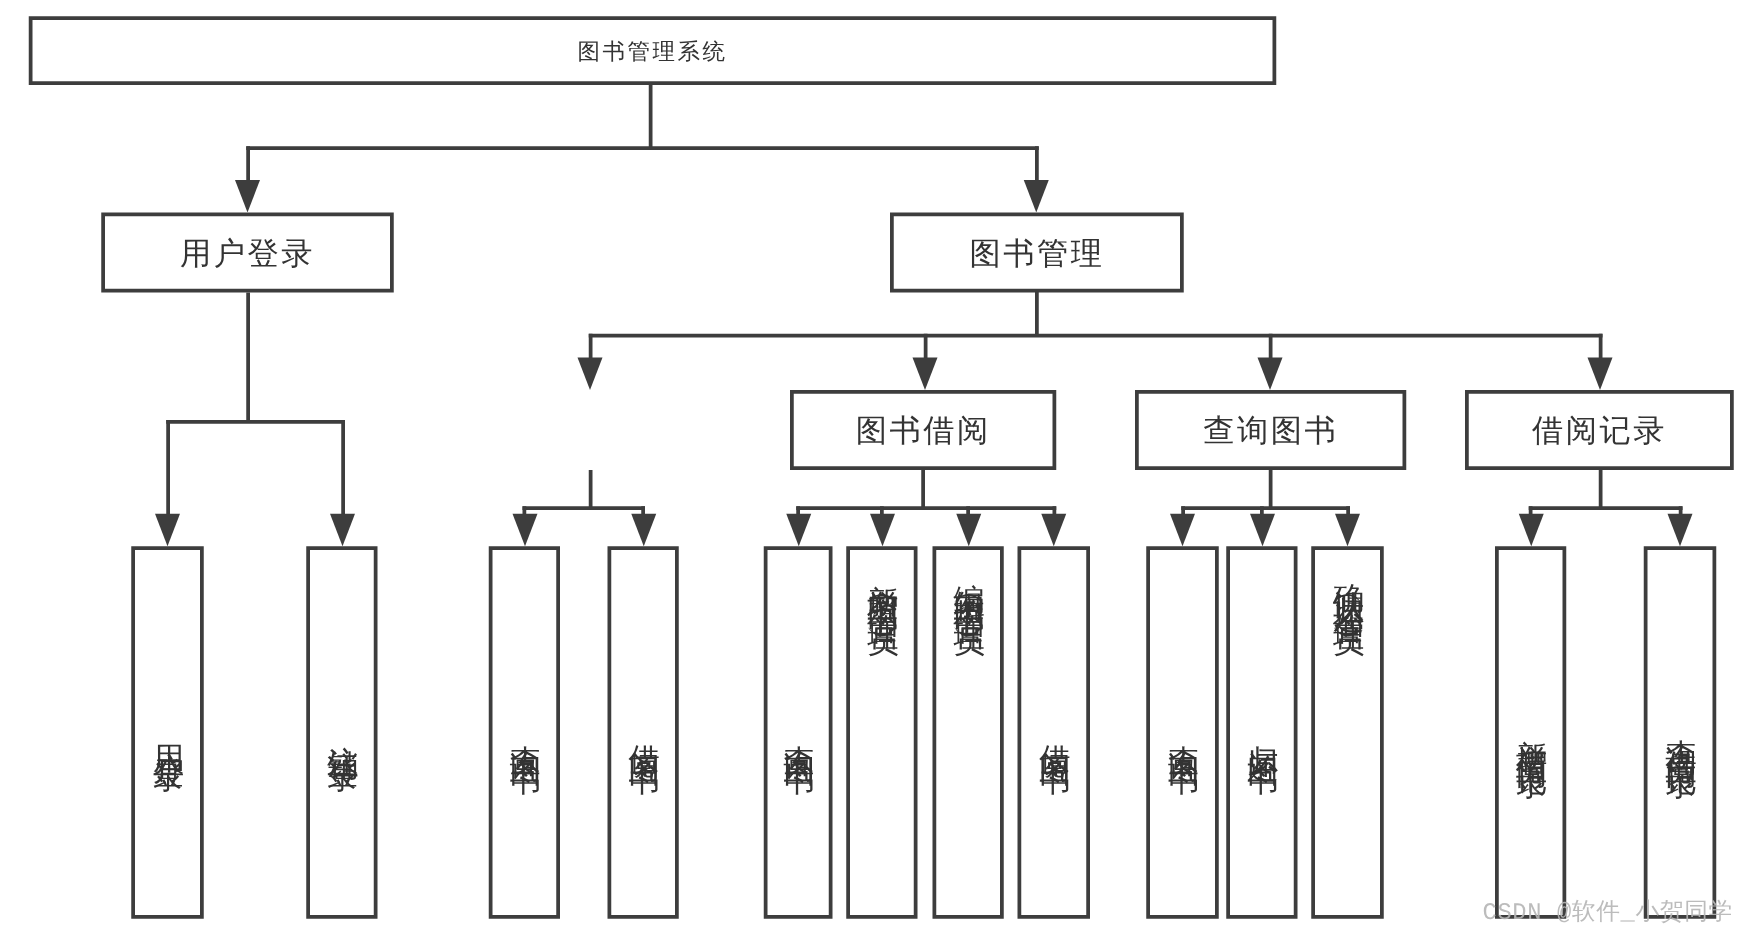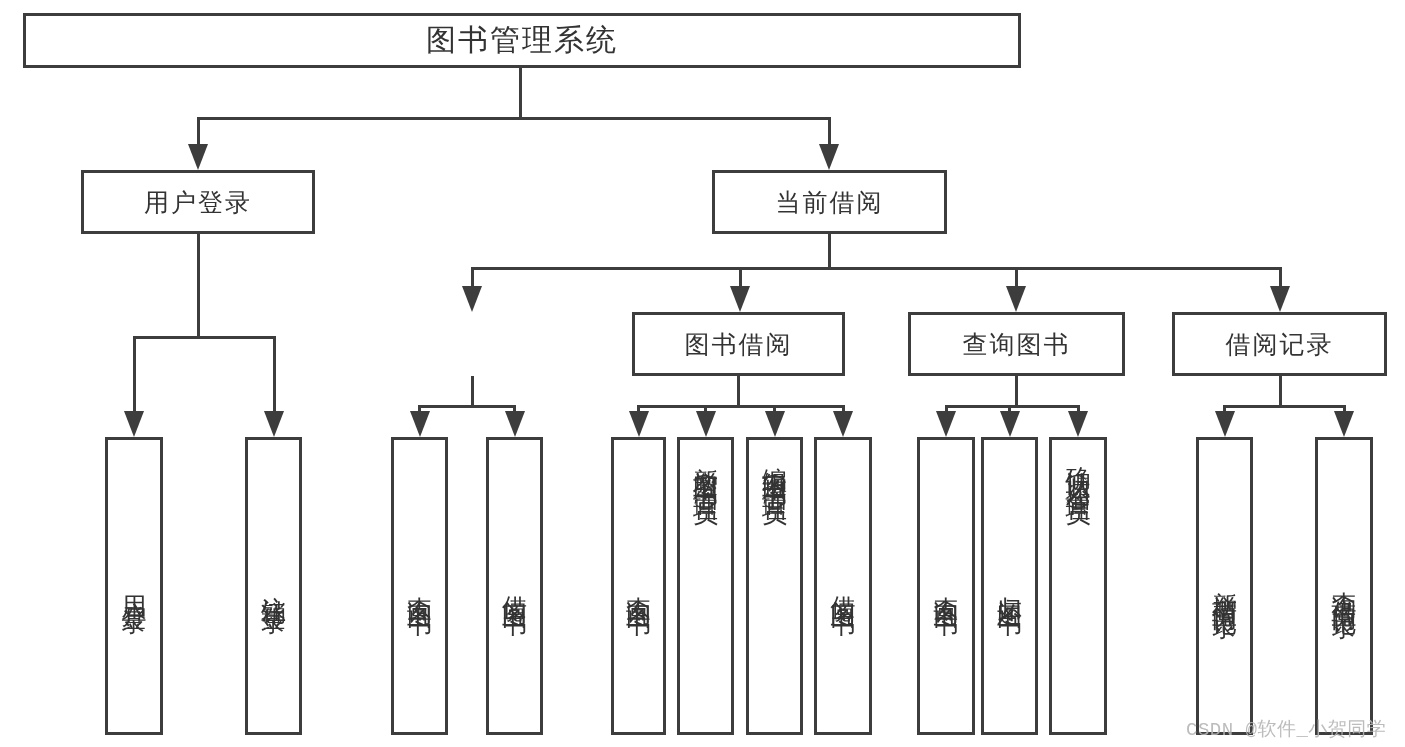--- a/index.html
+++ b/index.html
@@ -19,21 +19,21 @@
   .box{
     position:absolute;
     border:3px solid var(--line);
     background:var(--background);
     box-sizing:border-box;
     display:flex;align-items:center;justify-content:center;
   }
   .hlbl{
     font-size:25px;color:var(--text);letter-spacing:2px;white-space:nowrap;
   }
-  .root-lbl{font-size:30px;}
+  .root-lbl{font-size:18px;}
   .leaf{align-items:center;}
   .leaf.from-top{align-items:flex-start;}
   .vlbl{
     writing-mode:vertical-rl;
     text-orientation:mixed;
     font-size:25px;
     letter-spacing:5px;
     line-height:1.15;
     color:var(--text);
   }
@@ -67,21 +67,21 @@
   <div class="line hl" style="left:196.5px;top:117px;width:634px;"></div>
   <div class="line vl" style="left:196.5px;top:117px;height:28px;"></div>
   <div class="line vl" style="left:827.5px;top:117px;height:28px;"></div>
   <div class="arr" style="left:188px;top:144px;"></div>
   <div class="arr" style="left:819px;top:144px;"></div>
 
   <div class="box" style="left:81px;top:170px;width:234px;height:64px;">
     <span class="hlbl">用户登录</span>
   </div>
   <div class="box" style="left:712px;top:170px;width:235px;height:64px;">
-    <span class="hlbl">当前借阅</span>
+    <span class="hlbl">图书管理</span>
   </div>
 
   <div class="line vl" style="left:196.5px;top:234px;height:104px;"></div>
   <div class="line hl" style="left:132.5px;top:335.5px;width:143px;"></div>
   <div class="line vl" style="left:132.5px;top:335.5px;height:80px;"></div>
   <div class="line vl" style="left:272.5px;top:335.5px;height:80px;"></div>
   <div class="arr" style="left:124px;top:411px;"></div>
   <div class="arr" style="left:264px;top:411px;"></div>
 
   <div class="line vl" style="left:827.5px;top:233px;height:36px;"></div>

